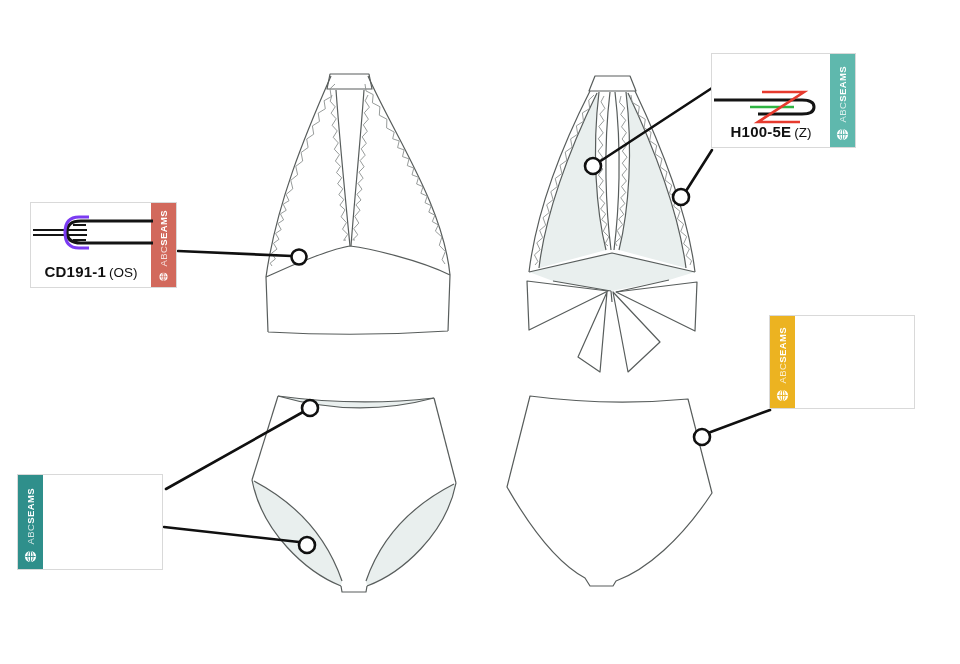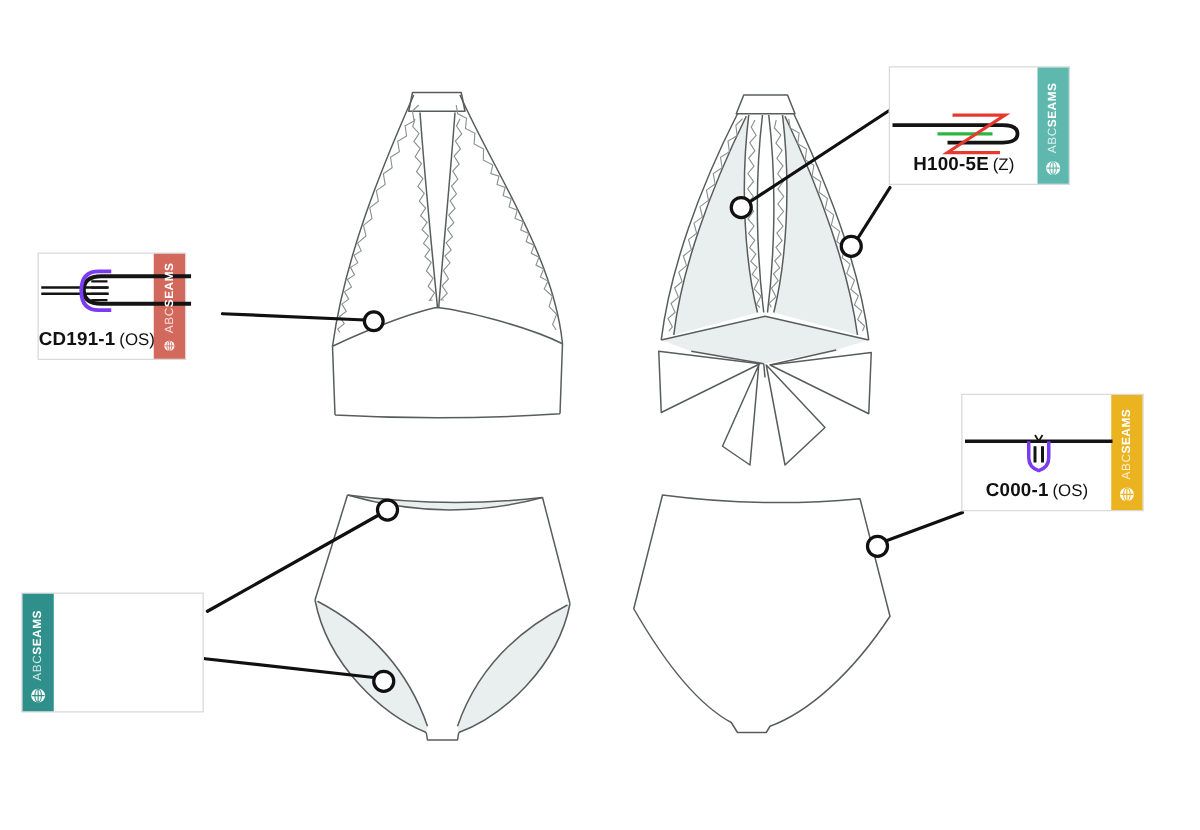--- a/index.html
+++ b/index.html
@@ -114,21 +114,21 @@
     <g fill="#ffffff" stroke="#101010" stroke-width="2.6">
       <circle cx="299" cy="257" r="7.5"></circle>
       <circle cx="593" cy="166" r="8"></circle>
       <circle cx="681" cy="197" r="8"></circle>
       <circle cx="702" cy="437" r="8"></circle>
       <circle cx="310" cy="408" r="8"></circle>
       <circle cx="307" cy="545" r="8"></circle>
     </g>
   </svg>
 
-  <div class="card" style="left:30px;top:202px;width:119px;height:86px;">
+  <div class="card" style="left:30px;top:202px;width:147px;height:86px;">
     <div class="body">
       <svg class="icon-svg" style="top:6px" width="122" height="46" viewBox="0 0 122 46" fill="none">
         <path d="M 122,12 L 50,12 Q 36,12 36,23 Q 36,34 50,34 L 122,34" stroke="#141414" stroke-width="3.2"></path>
         <path d="M 2,21 H 56 M 2,26 H 56" stroke="#141414" stroke-width="2"></path>
         <path d="M 58,8 H 48 Q 34,8 34,23.5 Q 34,39 48,39 H 58" stroke="#7b3bf2" stroke-width="3"></path>
         <path d="M 42,16 H 55 M 42,21 H 55 M 42,26 H 55 M 42,31 H 55" stroke="#141414" stroke-width="1.8"></path>
       </svg>
       <div class="label">
         <span class="code">CD191-1</span><span class="variant">(OS)</span>
       </div>
@@ -164,31 +164,20 @@
         <g stroke="var(--tab)" stroke-width="1" fill="none">
           <line x1="7" y1="1.5" x2="7" y2="12.5"></line>
             <line x1="1.5" y1="7" x2="12.5" y2="7"></line>
           <ellipse cx="7" cy="7" rx="2.8" ry="5.5"></ellipse>
         </g>
       </svg>
     </div>
   </div>
 
   <div class="card" style="left:769px;top:315px;width:146px;height:94px;">
-    <div class="body">
-      <svg class="icon-svg" style="top:24px" width="122" height="44" viewBox="0 0 122 44" fill="none">
-        <path d="M 2,13 H 120" stroke="#141414" stroke-width="2.8"></path>
-        <path d="M 58,8 L 61,13 L 64,8" stroke="#141414" stroke-width="1.4"></path>
-        <path d="M 53,13 L 53,26 Q 53,34 61,36.5 Q 69,34 69,26 L 69,13" stroke="#7b3bf2" stroke-width="2.8"></path>
-        <path d="M 58,17 V 30 M 64,17 V 30" stroke="#141414" stroke-width="2.4"></path>
-      </svg>
-      <div class="label">
-        <span class="code">C000-1</span><span class="variant">(OS)</span>
-      </div>
-    </div>
     <div class="tab" style="background: rgb(236, 179, 33); --tab: #ecb321;">
       <span class="brand"><span class="light">ABC</span><span class="bold">SEAMS</span></span>
       <svg class="globe" width="13" height="13" viewBox="0 0 14 14">
         <circle cx="7" cy="7" r="6" fill="#fff"></circle>
         <g stroke="var(--tab)" stroke-width="1" fill="none">
           <line x1="7" y1="1.5" x2="7" y2="12.5"></line>
             <line x1="1.5" y1="7" x2="12.5" y2="7"></line>
           <ellipse cx="7" cy="7" rx="2.8" ry="5.5"></ellipse>
         </g>
       </svg>

